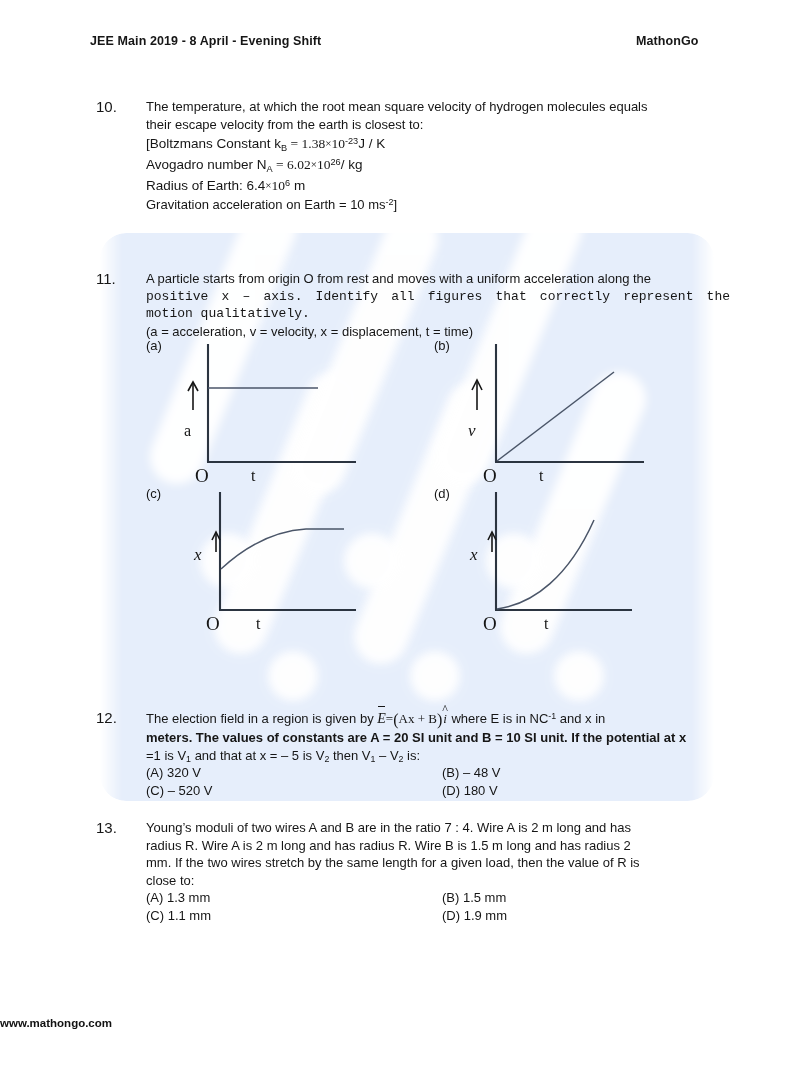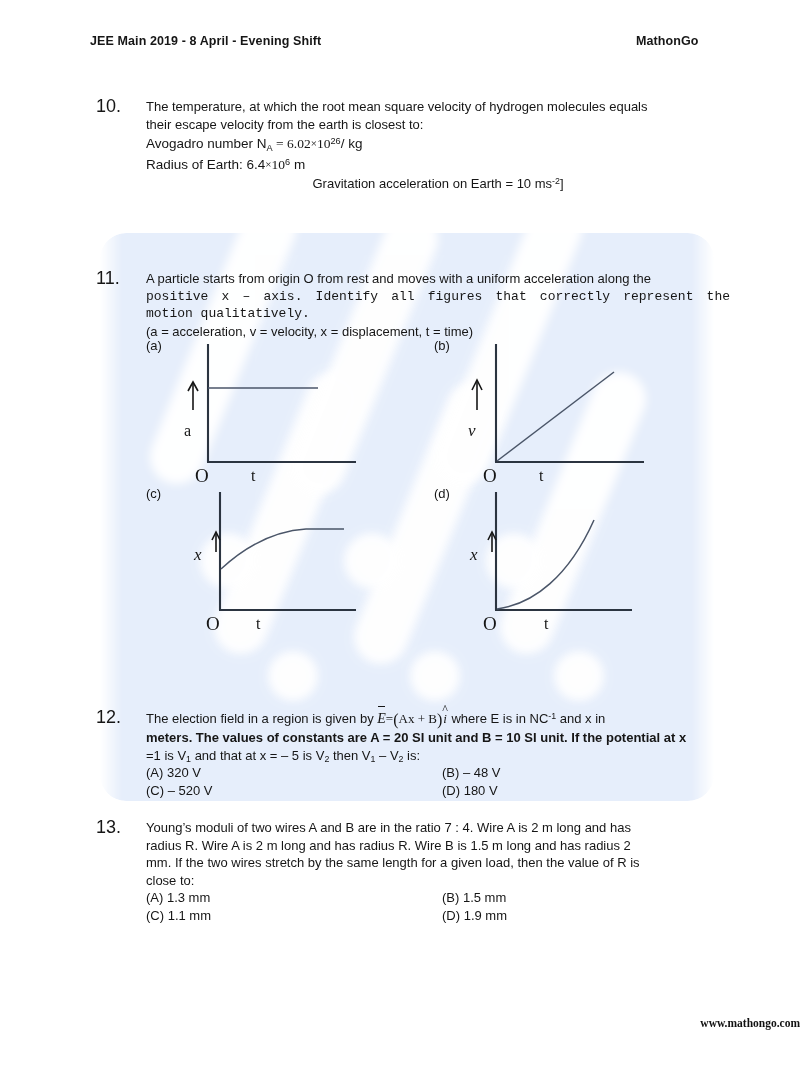--- a/index.html
+++ b/index.html
@@ -64,39 +64,38 @@
     white-space: nowrap;
   }
   .hdr-left  { left: 90px; }
   .hdr-right { left: 636px; }
 
   .footer {
     position: absolute;
     top: 1017px;
     left: 0;
     width: 800px;
-    text-align: right;
+    text-align: left;
     font-size: 11.5px;
     font-weight: bold;
     color: #111;
-    font-family: Liberation Serif, serif;
   }
 
   
   .q {
     position: absolute;
     left: 96px;
     width: 634px;
   }
   .q-num {
     position: absolute;
     left: 0;
     top: 0;
     width: 40px;
-    font-size: 18px;
+    font-size: 15px;
     line-height: 17.5px;
   }
   .q-body {
     margin-left: 50px;
     font-size: 13px;
     line-height: 17.5px;
   }
   .just { text-align: justify; text-align-last: left; }
 
   .line { display: block; white-space: nowrap; }
@@ -202,30 +201,33 @@
 
   <div class="hdr hdr-left">JEE Main 2019 - 8 April - Evening Shift</div>
   <div class="hdr hdr-right">MathonGo</div>
 
   <div class="q" style="top:98px;">
     <div class="q-num">10.</div>
     <div class="q-body">
       <span class="line just" style="display:block;width:584px;text-align:justify;text-align-last:left;white-space:normal;">The temperature, at which the root mean square velocity of hydrogen molecules equals</span>
       <span class="line">their escape velocity from the earth is closest to:</span>
 
+      <span class="mathline">
+        <span>[Boltzmans Constant k</span><sub>B</sub><span class="mn"> = 1.38</span><span class="times">×</span><span class="mn">10</span><sup>-23</sup><span>J / K</span>
+      </span>
 
       <span class="mathline">
         <span>Avogadro number N</span><sub>A</sub><span class="mn"> = 6.02</span><span class="times">×</span><span class="mn">10</span><sup>26</sup><span>/ kg</span>
       </span>
 
       <span class="mathline">
         <span>Radius of Earth:  6.4</span><span class="times">×</span><span class="mn">10</span><sup>6</sup>&nbsp;<span>m</span>
       </span>
 
-      <span class="line" style="line-height:17.5px;text-align:center;">
+      <span class="line" style="line-height:17.5px;">
         <span>Gravitation acceleration on Earth = 10 ms</span><sup>-2</sup><span>]</span>
       </span>
 
     </div>
   </div>
 
   <div class="q" style="top:270px;">
     <div class="q-num">11.</div>
     <div class="q-body">
       <span style="display:block;width:584px;text-align:justify;text-align-last:left;">A particle starts from origin O from rest and moves with a uniform acceleration along the</span>

